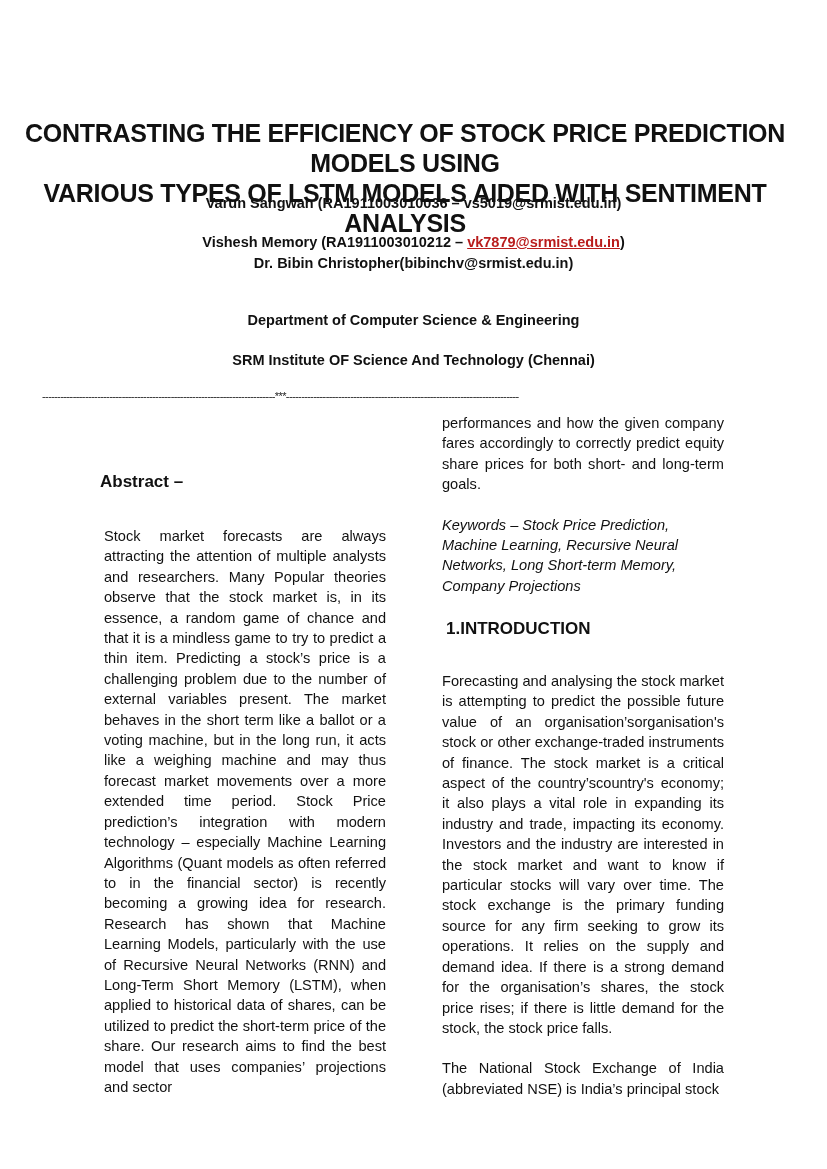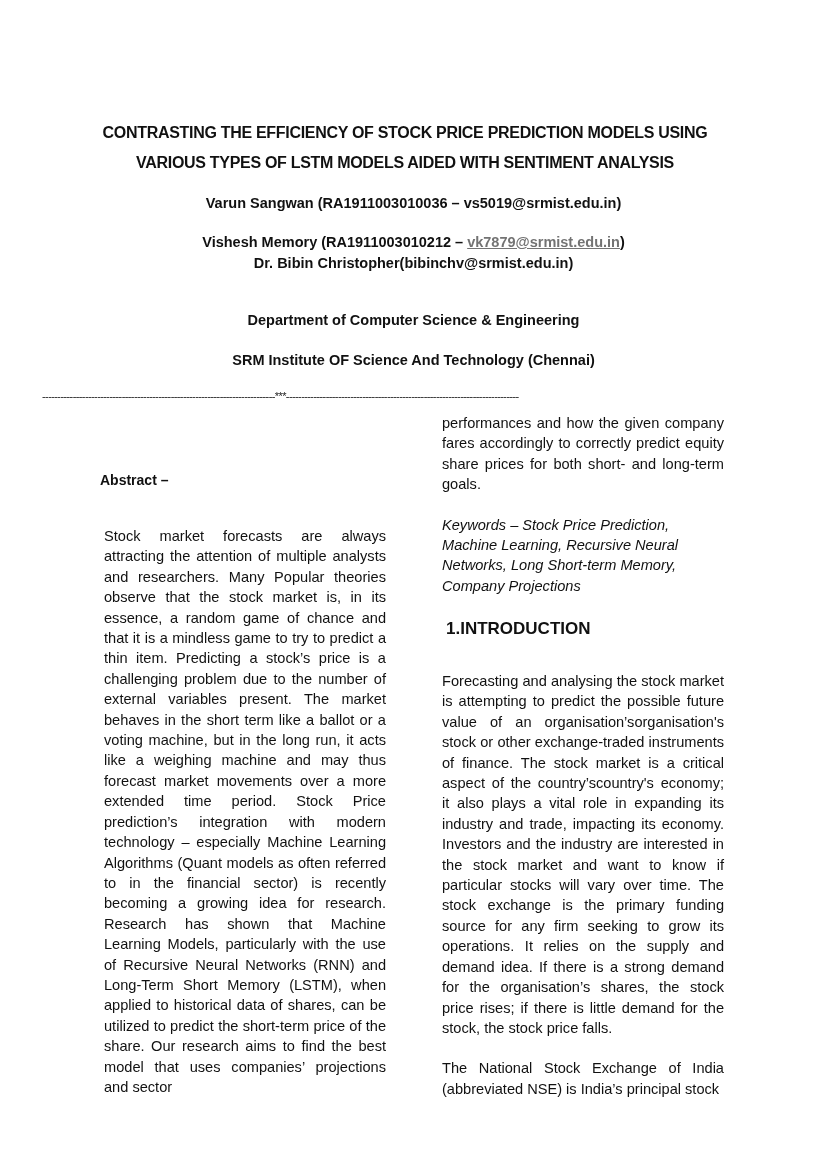--- a/index.html
+++ b/index.html
@@ -1,29 +1,29 @@
 <!DOCTYPE html>
 <html><head>
 <meta charset="utf-8">
 <style>
   html, body { margin: 0; padding: 0; background: #ffffff; }
   body { width: 827px; height: 1169px; position: relative; overflow: hidden;
          font-family: "Liberation Sans", "DejaVu Sans", sans-serif; color: #111; }
   .title { position: absolute; left: 0; width: 810px; top: 118px; text-align: center;
-           font-weight: bold; font-size: 16px; line-height: 30px; letter-spacing: -0.3px; }
+           font-weight: bold; font-size: 25px; line-height: 30px; letter-spacing: -0.3px; }
   .meta { position: absolute; left: 0; width: 827px; text-align: center; font-weight: bold;
           font-size: 14.5px; line-height: 20px; }
-  .meta a { color: #737373; text-decoration: underline; text-align: center; }
+  .meta a { color: #b91c1c; text-decoration: underline; text-align: center; }
   .sep { position: absolute; top: 390px; left: 42px; width: 680px; font-size: 11px;
          line-height: 12px; white-space: nowrap; overflow: hidden; color: #222; letter-spacing: -0.6px; }
   .col { position: absolute; width: 290px; font-size: 14.6px; line-height: 20.4px; }
   .col p { margin: 4px; text-align: justify; }
   .left { left: 100px; }
   .right { left: 438px; }
-  h2.abs { position: absolute; left: 100px; top: 472px; margin: 0; font-size: 14px; font-weight: bold; }
+  h2.abs { position: absolute; left: 100px; top: 472px; margin: 0; font-size: 17px; font-weight: bold; }
   h2.intro { position: absolute; left: 446px; top: 619px; margin: 0; font-size: 17px; font-weight: bold; }
   .kw { font-style: italic; text-align: left !important; }
 </style>
 </head>
 <body>
 
 <div class="title">
   <div>CONTRASTING THE EFFICIENCY OF STOCK PRICE PREDICTION MODELS USING</div>
   <div>VARIOUS TYPES OF LSTM MODELS AIDED WITH SENTIMENT ANALYSIS</div>
 </div>

